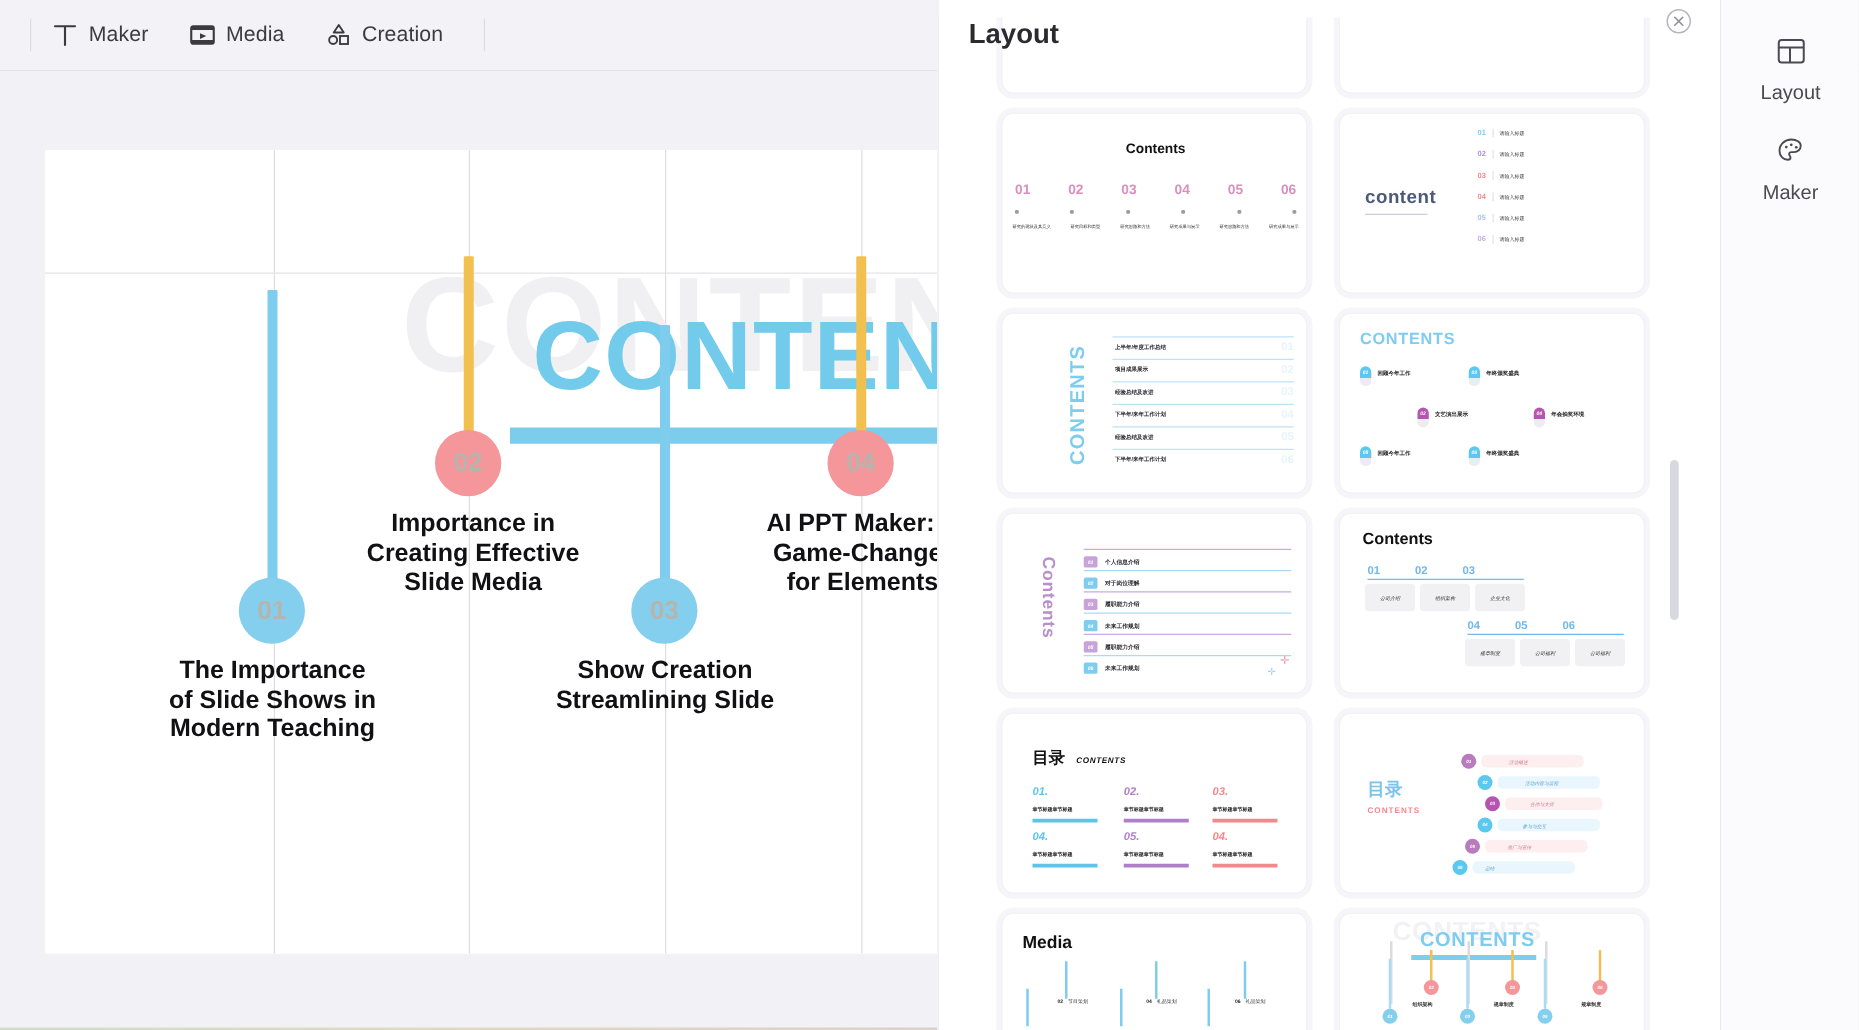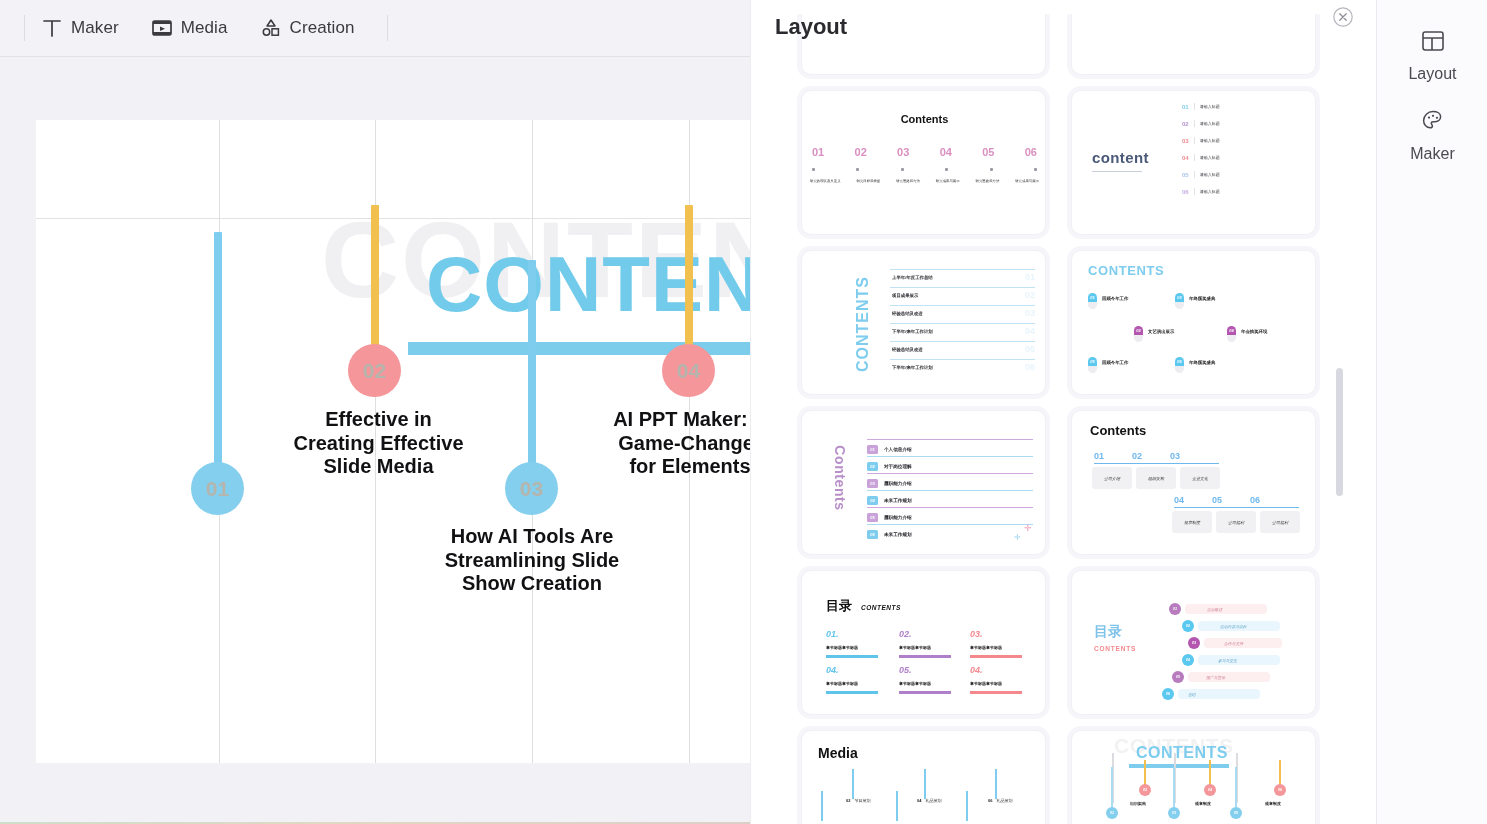--- a/index.html
+++ b/index.html
@@ -203,35 +203,39 @@
       <div class="guide-v" style="left:496px;"></div>
       <div class="guide-v" style="left:653px;"></div>
       <div class="guide-h" style="top:98px;"></div>
 
       <div class="ghost-title">CONTENTS</div>
       <div class="blue-title">CONTENTS</div>
       <div class="blue-bar"></div>
 
       <div class="stem blue" style="left:178px; top:112px; height:250px;"></div>
       <div class="node blue" style="left:155px; top:342px;">01</div>
+      <div class="node-label" style="left:76px; top:405px; width:212px;">
+        <div>The Importance</div>
+        <div>of Slide Shows in</div>
+        <div>Modern Teaching</div>
+      </div>
 
       <div class="stem gold" style="left:335px; top:85px; height:160px;"></div>
       <div class="node pink" style="left:312px; top:224px;">02</div>
       <div class="node-label" style="left:240px; top:288px; width:205px;">
-        <div>Effective in</div>
+        <div>Importance in</div>
         <div>Creating Effective</div>
         <div>Slide Media</div>
       </div>
 
       <div class="stem blue" style="left:492px; top:140px; height:222px;"></div>
       <div class="node blue" style="left:469px; top:342px;">03</div>
       <div class="node-label" style="left:388px; top:405px; width:216px;">
-        <div>How AI Tools Are</div>
+        <div>Show Creation</div>
         <div>Streamlining Slide</div>
-        <div>Show Creation</div>
       </div>
 
       <div class="stem gold" style="left:649px; top:85px; height:160px;"></div>
       <div class="node pink" style="left:626px; top:224px;">04</div>
       <div class="node-label" style="left:548px; top:288px; width:212px;">
         <div>AI PPT Maker: A</div>
         <div>Game-Changer</div>
         <div>for Elements</div>
       </div>
 

